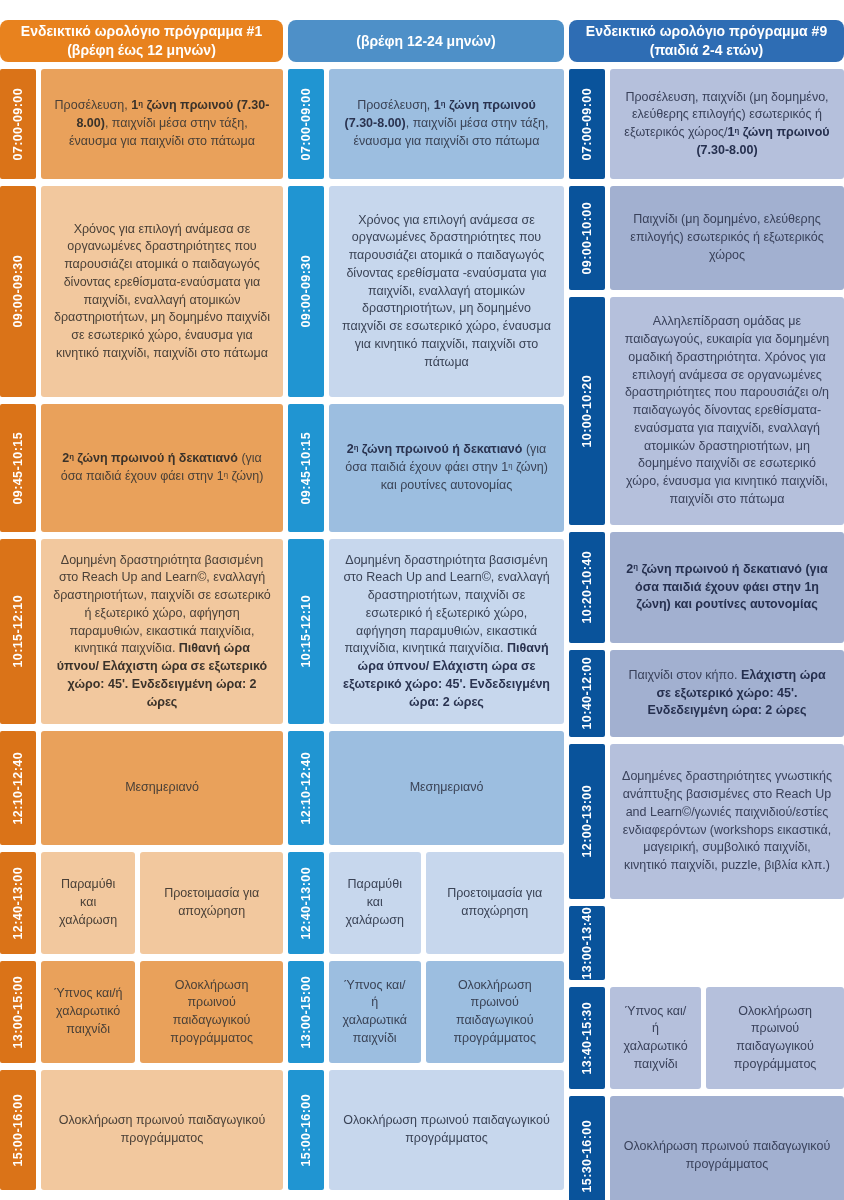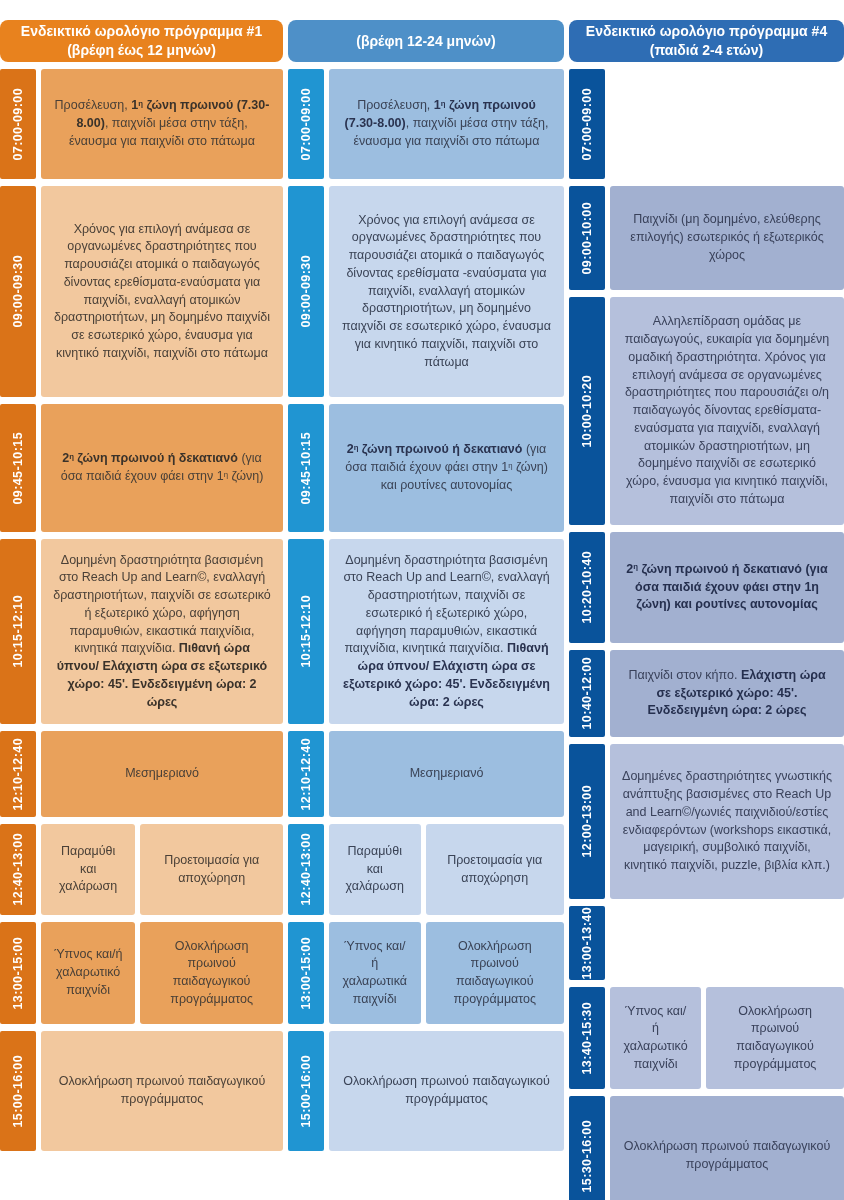--- a/index.html
+++ b/index.html
@@ -37,22 +37,22 @@
   .tone-a{background:var(--a);align-items:center;}
   .tone-b{background:var(--b);}
   .theme1{--hdr:#E8821E;--strip:#DA7318;--a:#E9A15B;--b:#F2C89E;--txt:#4A4037;--txtb:#3A322A;}
   .theme2{--hdr:#4E90C8;--strip:#2095D2;--a:#9CBEE0;--b:#C7D7ED;--txt:#3A4356;--txtb:#2A3350;}
   .theme3{--hdr:#2E6DB4;--strip:#09539B;--a:#A2B0D0;--b:#B5C0DC;--txt:#39415A;--txtb:#252F4E;}
   
   .c12 .rows .row:nth-child(1){height:110px}
   .c12 .rows .row:nth-child(2){height:211px}
   .c12 .rows .row:nth-child(3){height:128px}
   .c12 .rows .row:nth-child(4){height:185px}
-  .c12 .rows .row:nth-child(5){height:86px}
-  .c12 .rows .row:nth-child(6){height:91px}
+  .c12 .rows .row:nth-child(5){height:114px}
+  .c12 .rows .row:nth-child(6){height:102px}
   .c12 .rows .row:nth-child(7){height:102px}
   .c12 .rows .row:nth-child(8){height:120px}
   .c3 .rows .row:nth-child(1){height:110px}
   .c3 .rows .row:nth-child(2){height:104px}
   .c3 .rows .row:nth-child(3){height:228px}
   .c3 .rows .row:nth-child(4){height:111px}
   .c3 .rows .row:nth-child(5){height:87px}
   .c3 .rows .row:nth-child(6){height:155px}
   .c3 .rows .row:nth-child(7){height:74px}
   .c3 .rows .row:nth-child(8){height:102px}
@@ -244,27 +244,32 @@
           <div class="cells">
             <div class="cell tone-b">
               <p><span>Ολοκλήρωση πρωινού παιδαγωγικού προγράμματος</span></p>
             </div>
           </div>
         </div>
       </div>
   </section>
   <section class="col theme3 c3">
     <header class="col-header">
-      <div>Ενδεικτικό ωρολόγιο πρόγραμμα #4</div>
+      <div>Ενδεικτικό ωρολόγιο πρόγραμμα #9</div>
       <div>(παιδιά 2-4 ετών)</div>
     </header>
     <div class="rows">
         <div class="row">
           <div class="time">
             <span>07:00-09:00</span>
+          </div>
+          <div class="cells">
+            <div class="cell tone-b">
+              <p><span>Προσέλευση, παιχνίδι (μη δομημένο, ελεύθερης επιλογής) εσωτερικός ή εξωτερικός χώρος/</span><span class="b">1</span><span class="b sup">η</span><span class="b"> ζώνη πρωινού (7.30-8.00)</span></p>
+            </div>
           </div>
         </div>
         <div class="row">
           <div class="time">
             <span>09:00-10:00</span>
           </div>
           <div class="cells">
             <div class="cell tone-a">
               <p><span>Παιχνίδι (μη δομημένο, ελεύθερης επιλογής) εσωτερικός ή εξωτερικός χώρος</span></p>
             </div>

